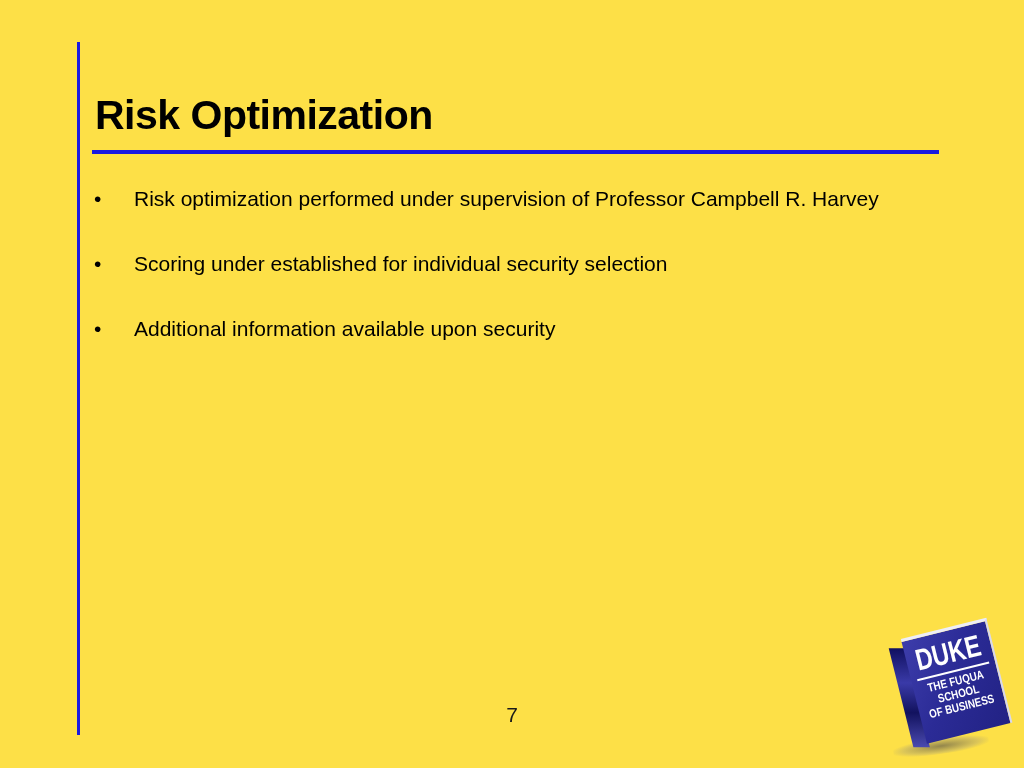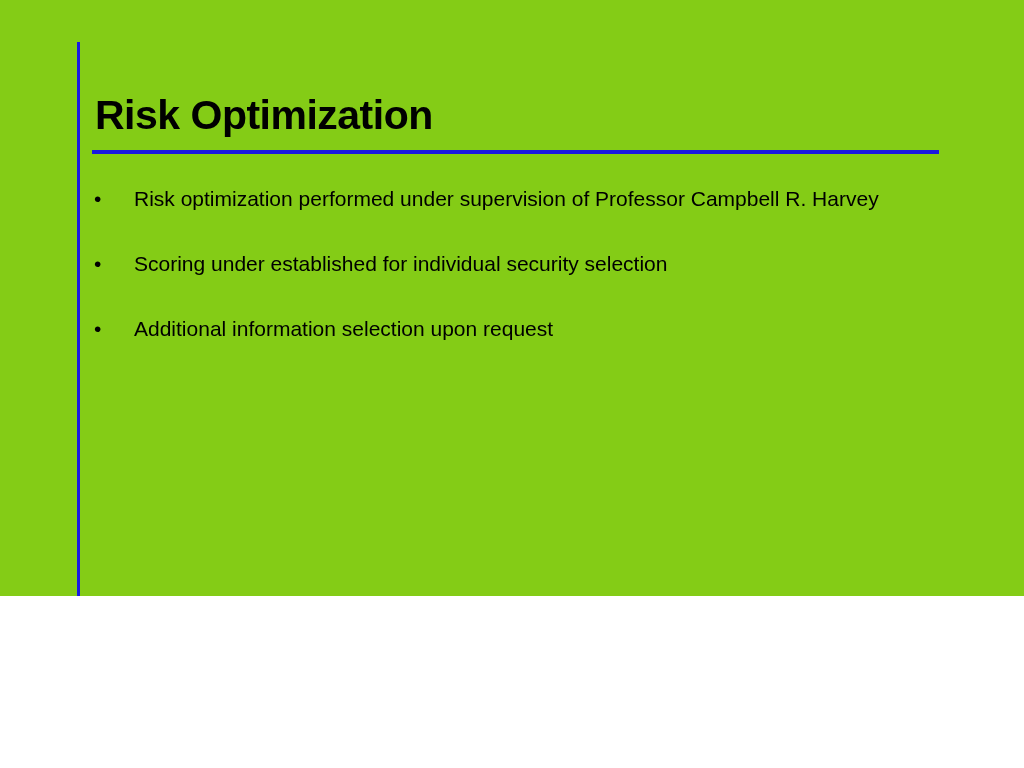--- a/index.html
+++ b/index.html
@@ -4,22 +4,22 @@
 <style>
   html, body {
     margin: 0;
     padding: 0;
     background: #ffffff;
     font-family: "Liberation Sans", sans-serif;
   }
   .slide {
     position: relative;
     width: 1024px;
-    height: 596px;
-    background: #84cc16;
+    height: 768px;
+    background: #fde047;
     overflow: hidden;
   }
 
   
   .v-line {
     position: absolute;
     left: 77px;
     top: 42px;
     width: 3px;
     height: 693px;
@@ -176,21 +176,21 @@
     <div class="bullet-row">
       <span class="bullet-glyph">•</span>
       <span class="bullet-text">Risk optimization performed under supervision of Professor Campbell R. Harvey</span>
     </div>
     <div class="bullet-row">
       <span class="bullet-glyph">•</span>
       <span class="bullet-text">Scoring under established for individual security selection</span>
     </div>
     <div class="bullet-row">
       <span class="bullet-glyph">•</span>
-      <span class="bullet-text">Additional information selection upon request</span>
+      <span class="bullet-text">Additional information available upon security</span>
     </div>
   </div>
 
   <div class="page-number">7</div>
 
   <div class="logo-wrap">
     <div class="cube-shadow"></div>
     <div class="cube">
       <div class="cube-side"></div>
       <div class="cube-front">

